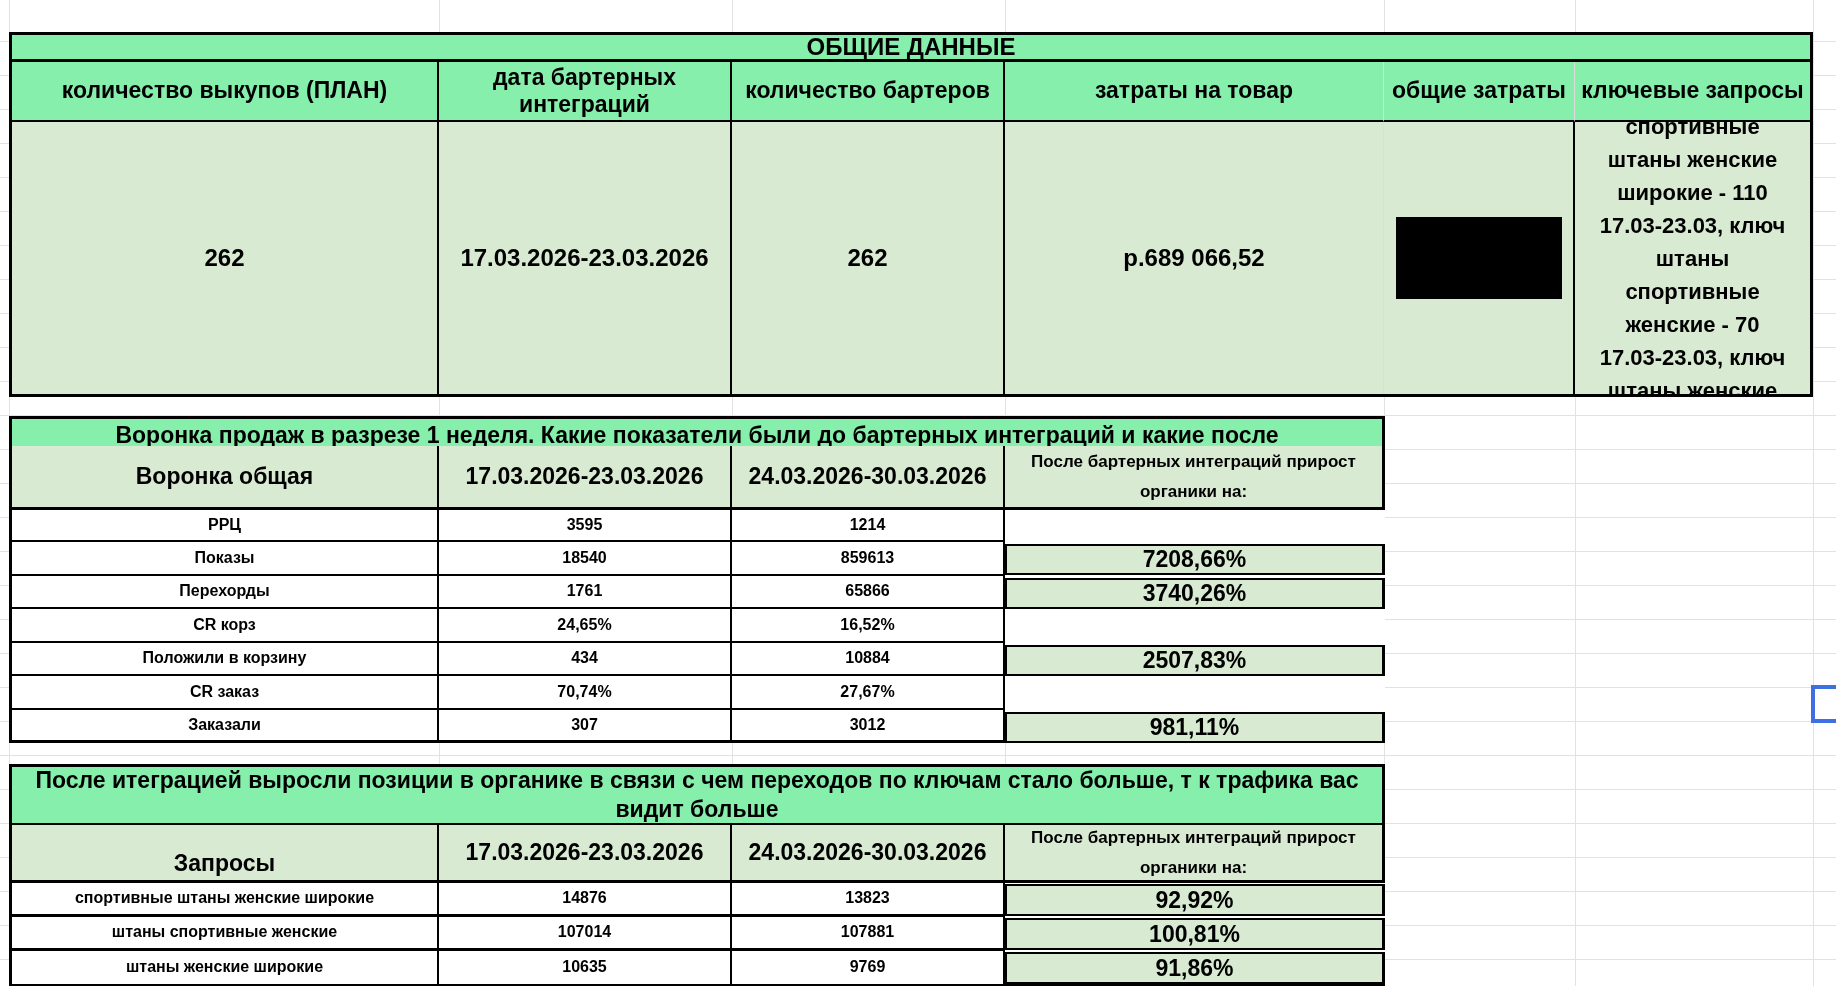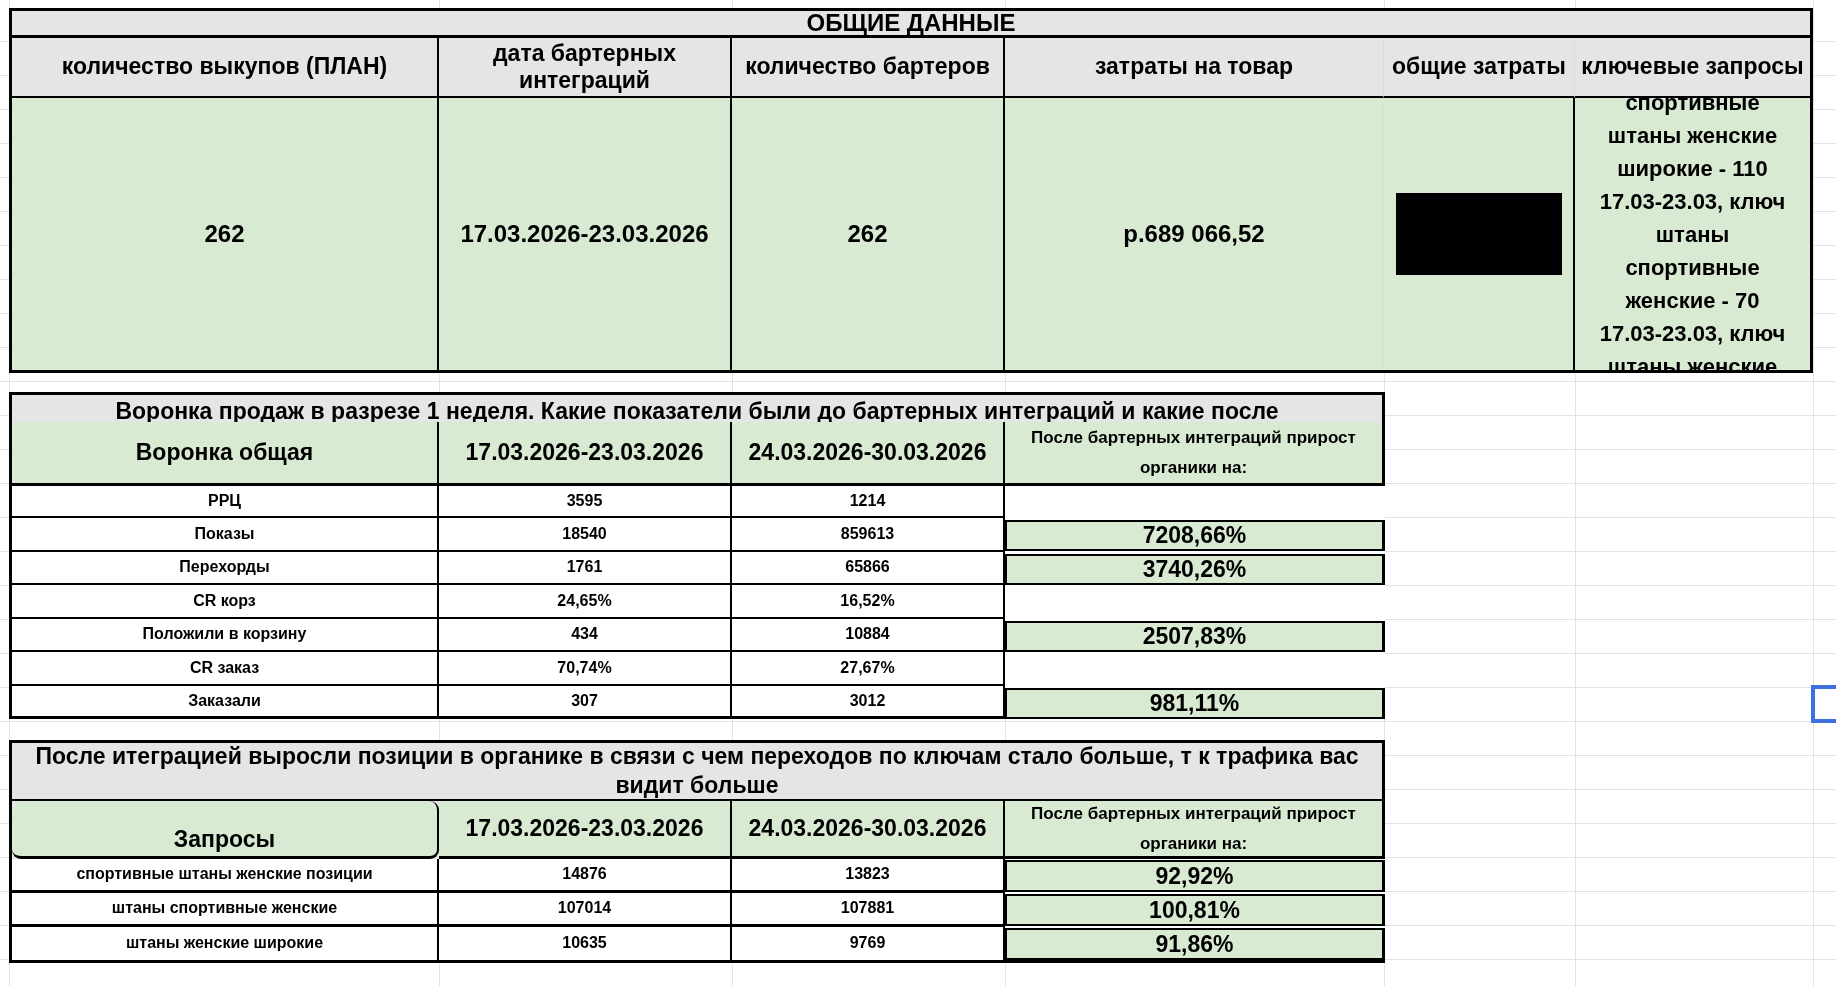--- a/index.html
+++ b/index.html
@@ -3,21 +3,21 @@
 <meta charset="utf-8">
 <style>
   html,body{margin:0;padding:0;background:#fff;}
   .page{position:relative;width:1836px;height:986px;background:#ffffff;overflow:hidden;
         font-family:"Liberation Sans","DejaVu Sans",sans-serif;font-weight:700;color:#000;}
   
   .hl{position:absolute;left:0;right:0;top:8px;bottom:0;
       background:repeating-linear-gradient(to bottom,transparent 0,transparent 33px,#e2e2e2 33px,#e2e2e2 34px);}
   .vl{position:absolute;top:0;bottom:0;width:1px;background:#e2e2e2;}
   
-  .t{position:absolute;display:grid;background:#e5e5e5;}
+  .t{position:absolute;display:grid;background:#86efac;margin-top:24px;}
   .c{display:flex;align-items:center;justify-content:center;text-align:center;line-height:1.18;box-sizing:border-box;overflow:hidden;}
   .green{background:#d9ead3;}
   .br2{border-right:2px solid #000;}
   .bb2{border-bottom:2px solid #000;}
   .bb3{border-bottom:3px solid #000;}
   .brg{border-right:1px solid #dcdcdc;}
   .span-all{grid-column:1/-1;}
   
   .tbl1{left:9px;top:8px;width:1804px;height:365px;border:3px solid #000;box-sizing:border-box;
         grid-template-columns:427px 293px 273px 379px 191px 235px;grid-template-rows:27px 60px 1fr;}
@@ -38,21 +38,21 @@
   .h2{font-size:23px;}
   .growth-hdr{font-size:17px;line-height:30px;padding:0 6px;border-right:3px solid #000;}
   .lbl,.num{font-size:16px;background:#fff;text-align:center;}
   .nowrap{white-space:nowrap;}
   .pctwrap{background:#fff;display:flex;flex-direction:column;box-sizing:border-box;}
   .pctbox{flex:1;margin:2px 0 3px;border:2px solid #000;border-right-width:3px;background:#d9ead3;
           display:flex;align-items:center;justify-content:center;font-size:23px;box-sizing:border-box;}
   .pctwrap.last .pctbox{margin-bottom:0;}
   .tbl3 .pctbox{margin:1px 0;}
   .tbl3 .pctwrap.last .pctbox{margin-bottom:0;}
-  .bottom-align{align-items:flex-end;padding-bottom:3px;border-radius:9px;}
+  .bottom-align{align-items:flex-end;padding-bottom:3px;}
   
   .sel{position:absolute;left:1811px;top:685px;width:44px;height:38px;border:4px solid #3e70e4;box-sizing:border-box;}
 </style>
 </head>
 <body>
 
 <div class="page">
 
   <div class="hl"></div>
   <div class="vl" style="left:9px"></div>
@@ -140,21 +140,21 @@
   </div>
 
   <div class="t tbl3">
     <div class="c span-all ttl2">После итеграцией выросли позиции в органике в связи с чем переходов по ключам стало больше, т к трафика вас видит больше</div>
 
     <div class="c h2 green br2 bb3 bottom-align">Запросы</div>
     <div class="c h2 green br2 bb3">17.03.2026-23.03.2026</div>
     <div class="c h2 green br2 bb3">24.03.2026-30.03.2026</div>
     <div class="c growth-hdr green bb3">После бартерных интеграций прирост органики на:</div>
 
-    <div class="c lbl br2 bb3 nowrap">спортивные штаны женские позиции</div>
+    <div class="c lbl br2 bb3 nowrap">спортивные штаны женские широкие</div>
     <div class="c num br2 bb3">14876</div>
     <div class="c num br2 bb3">13823</div>
     <div class="pctwrap">
         <div class="pctbox">92,92%</div>
       </div>
 
     <div class="c lbl br2 bb3 nowrap">штаны спортивные женские</div>
     <div class="c num br2 bb3">107014</div>
     <div class="c num br2 bb3">107881</div>
     <div class="pctwrap">

